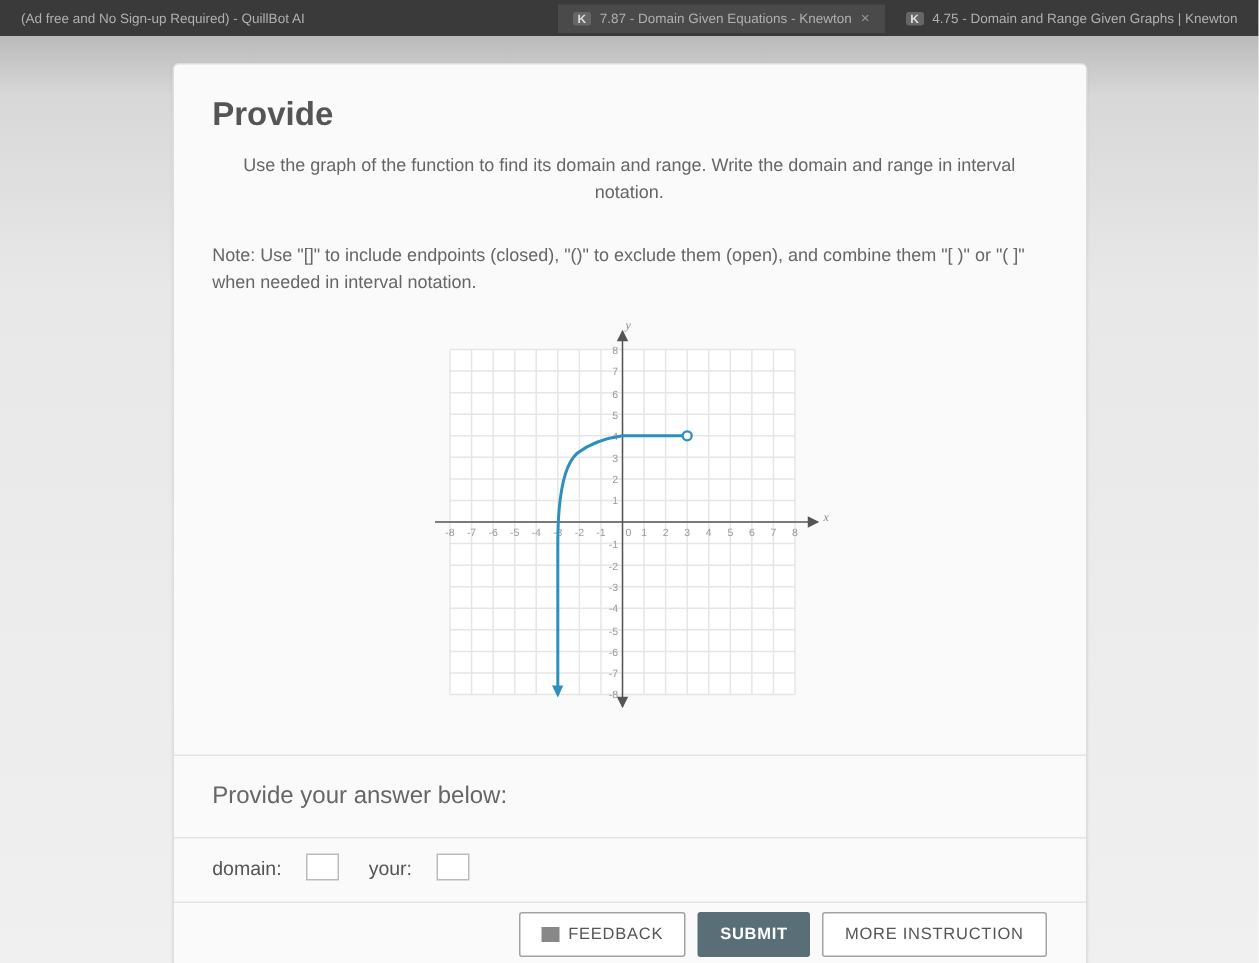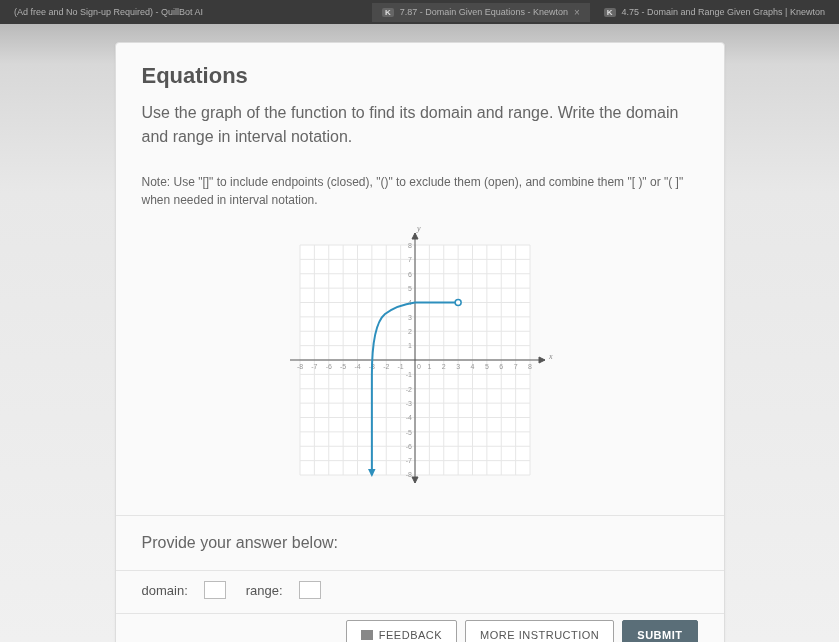--- a/index.html
+++ b/index.html
@@ -50,24 +50,25 @@
       box-shadow: 0 1px 3px rgba(0,0,0,0.05);
     }
     .card-body { padding: 20px 26px 10px 26px; }
     .q-title {
       font-size: 22px;
       color: #555;
       font-weight: 600;
       margin-bottom: 12px;
     }
     .q-text {
-      font-size: 16px;
+      font-size: 12px;
       color: #666;
       line-height: 1.5;
       margin-bottom: 24px;
+      text-align: center;
     }
     .q-note {
       font-size: 12px;
       color: #666;
       line-height: 1.5;
       margin-bottom: 10px;
     }
     .graph-wrap {
       display: flex;
       justify-content: center;
@@ -152,21 +153,21 @@
     <span class="tab-close">×</span>
   </div>
   <div class="tab tab-right">
     <span class="tab-badge">K</span>
     <span>4.75 - Domain and Range Given Graphs | Knewton</span>
   </div>
 </div>
 
 <div class="card">
   <div class="card-body">
-    <div class="q-title">Equations</div>
+    <div class="q-title">Provide</div>
     <div class="q-text">Use the graph of the function to find its domain and range. Write the domain and range in interval notation.</div>
     <div class="q-note">Note: Use "[]" to include endpoints (closed), "()" to exclude them (open), and combine them "[ )" or "( ]" when needed in interval notation.</div>
 
     <div class="graph-wrap">
       <svg class="graph" width="270" height="260" viewBox="0 0 270 260">
 
         <rect x="15" y="20" width="230" height="230" fill="#fff" stroke="none"></rect>
 
         <g stroke="#e6e6e6" stroke-width="1">
 
@@ -265,29 +266,29 @@
         <circle cx="173.125" cy="77.5" r="3" fill="#fff" stroke="#2d8fbd" stroke-width="1.5"></circle>
       </svg>
     </div>
   </div>
 
   <div class="answer-bar">Provide your answer below:</div>
 
   <div class="inputs-row">
     <span>domain:</span>
     <span class="field-box"></span>
-    <span style="margin-left:4px">range:</span>
+    <span style="margin-left:4px">your:</span>
     <span class="field-box"></span>
   </div>
 
   <div class="footer-row">
     <button class="btn">
       <span class="fb-icon"></span>
       <span>FEEDBACK</span>
     </button>
+    <button class="btn primary">
+      <span>SUBMIT</span>
+    </button>
     <button class="btn">
       <span>MORE INSTRUCTION</span>
     </button>
-    <button class="btn primary">
-      <span>SUBMIT</span>
-    </button>
   </div>
 </div>
 
 </body></html>

